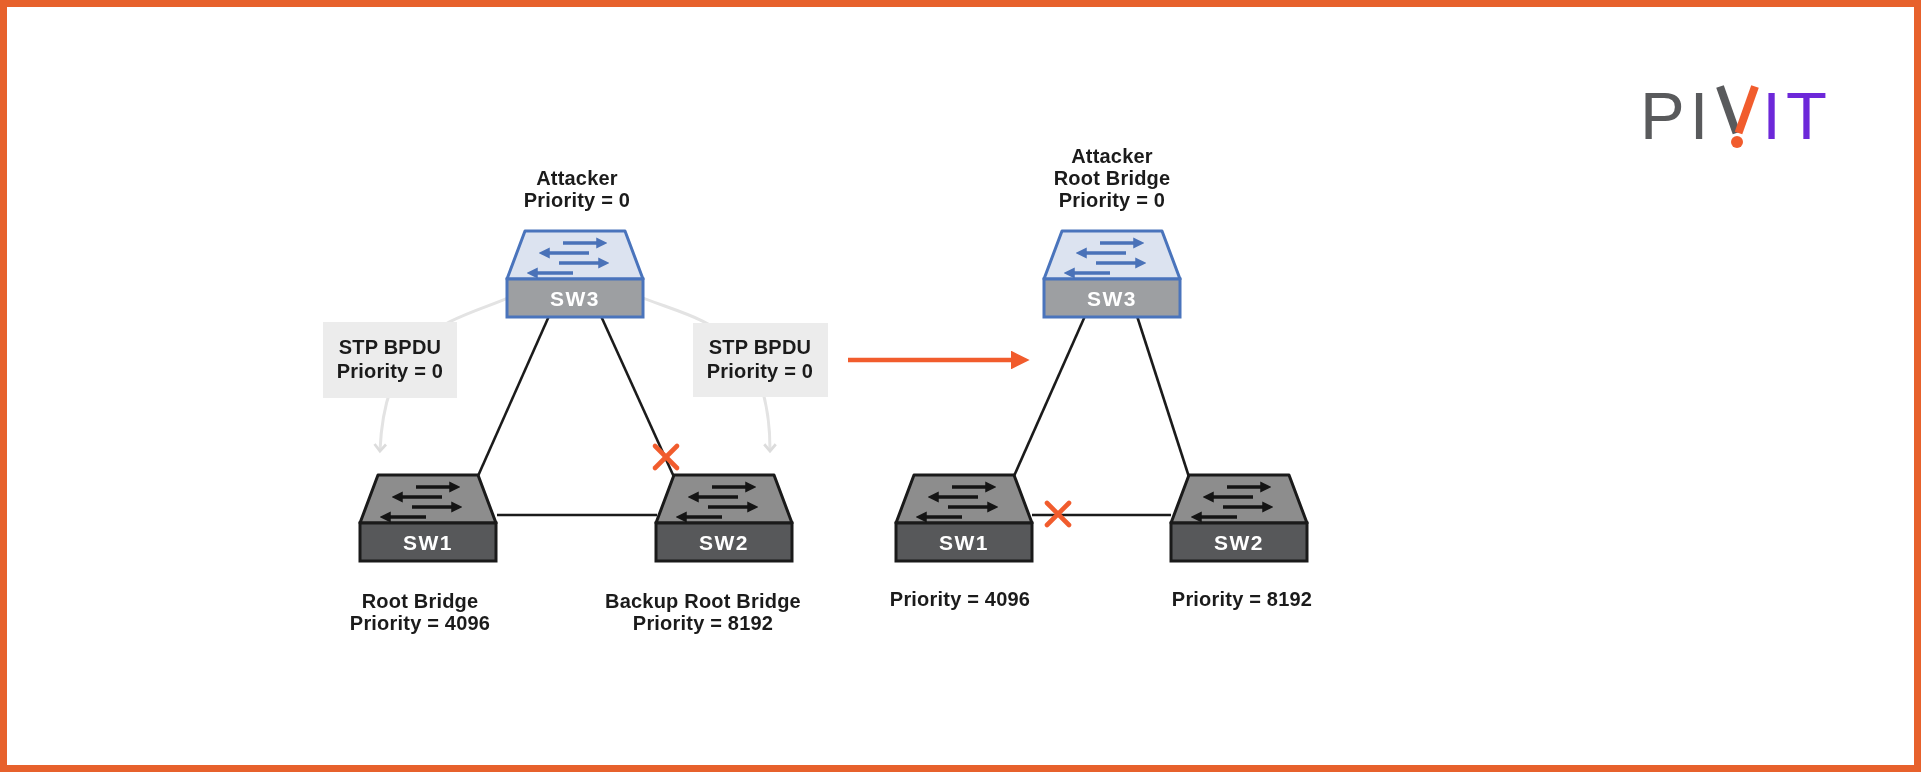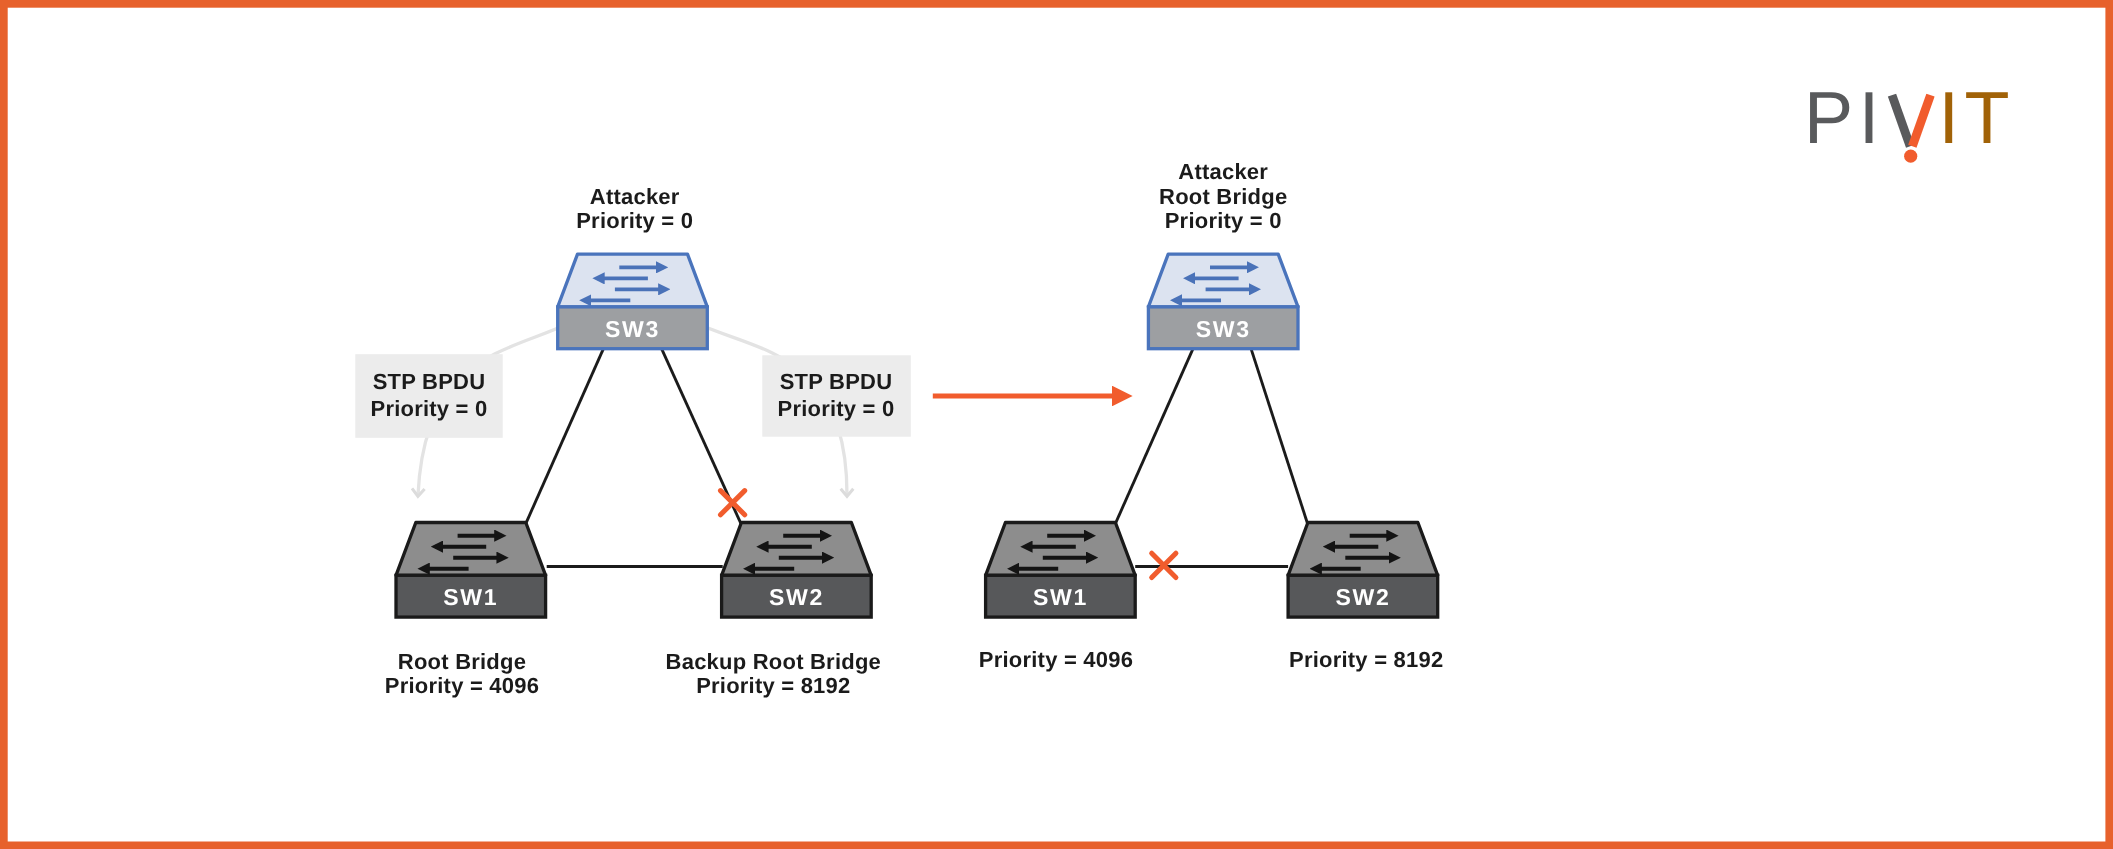--- a/index.html
+++ b/index.html
@@ -23,24 +23,24 @@
   .sw.dark .front{fill:#57585a;stroke:#1a1a1a;stroke-width:3;}
   .sw.dark .ar{stroke:#141414;stroke-width:3.5;}
 
   
   text{font-family:"Liberation Sans",sans-serif;}
   .cap{font-size:20px;font-weight:700;fill:#1b1b1b;text-anchor:middle;letter-spacing:.2px;}
   .swlbl{font-size:21px;font-weight:700;fill:#ffffff;text-anchor:middle;letter-spacing:1.5px;}
   .bpdu-box{fill:#ececec;}
 
   
-  .logo{position:absolute;left:1640px;top:74px;display:flex;align-items:flex-start;
+  .logo{position:absolute;left:1640px;top:74px;display:flex;align-items:flex-end;
         font-size:67px;line-height:1;letter-spacing:5px;color:#595a5c;}
   .logo .lg-v{margin:11px 3px 0 2px;}
-  .lg-orange{color:#a16207;}
+  .lg-orange{color:#6d28d9;}
 </style>
 </head>
 <body>
 
 <div class="page">
 
   <svg class="diagram" width="1921" height="772" viewBox="0 0 1921 772">
     <defs>
       <marker id="ah-b" viewBox="0 0 10 10" refX="6" refY="5" markerWidth="3.2" markerHeight="3.2" orient="auto">
         <path d="M0,0 L10,5 L0,10 Z" fill="#4a72b8"></path>

